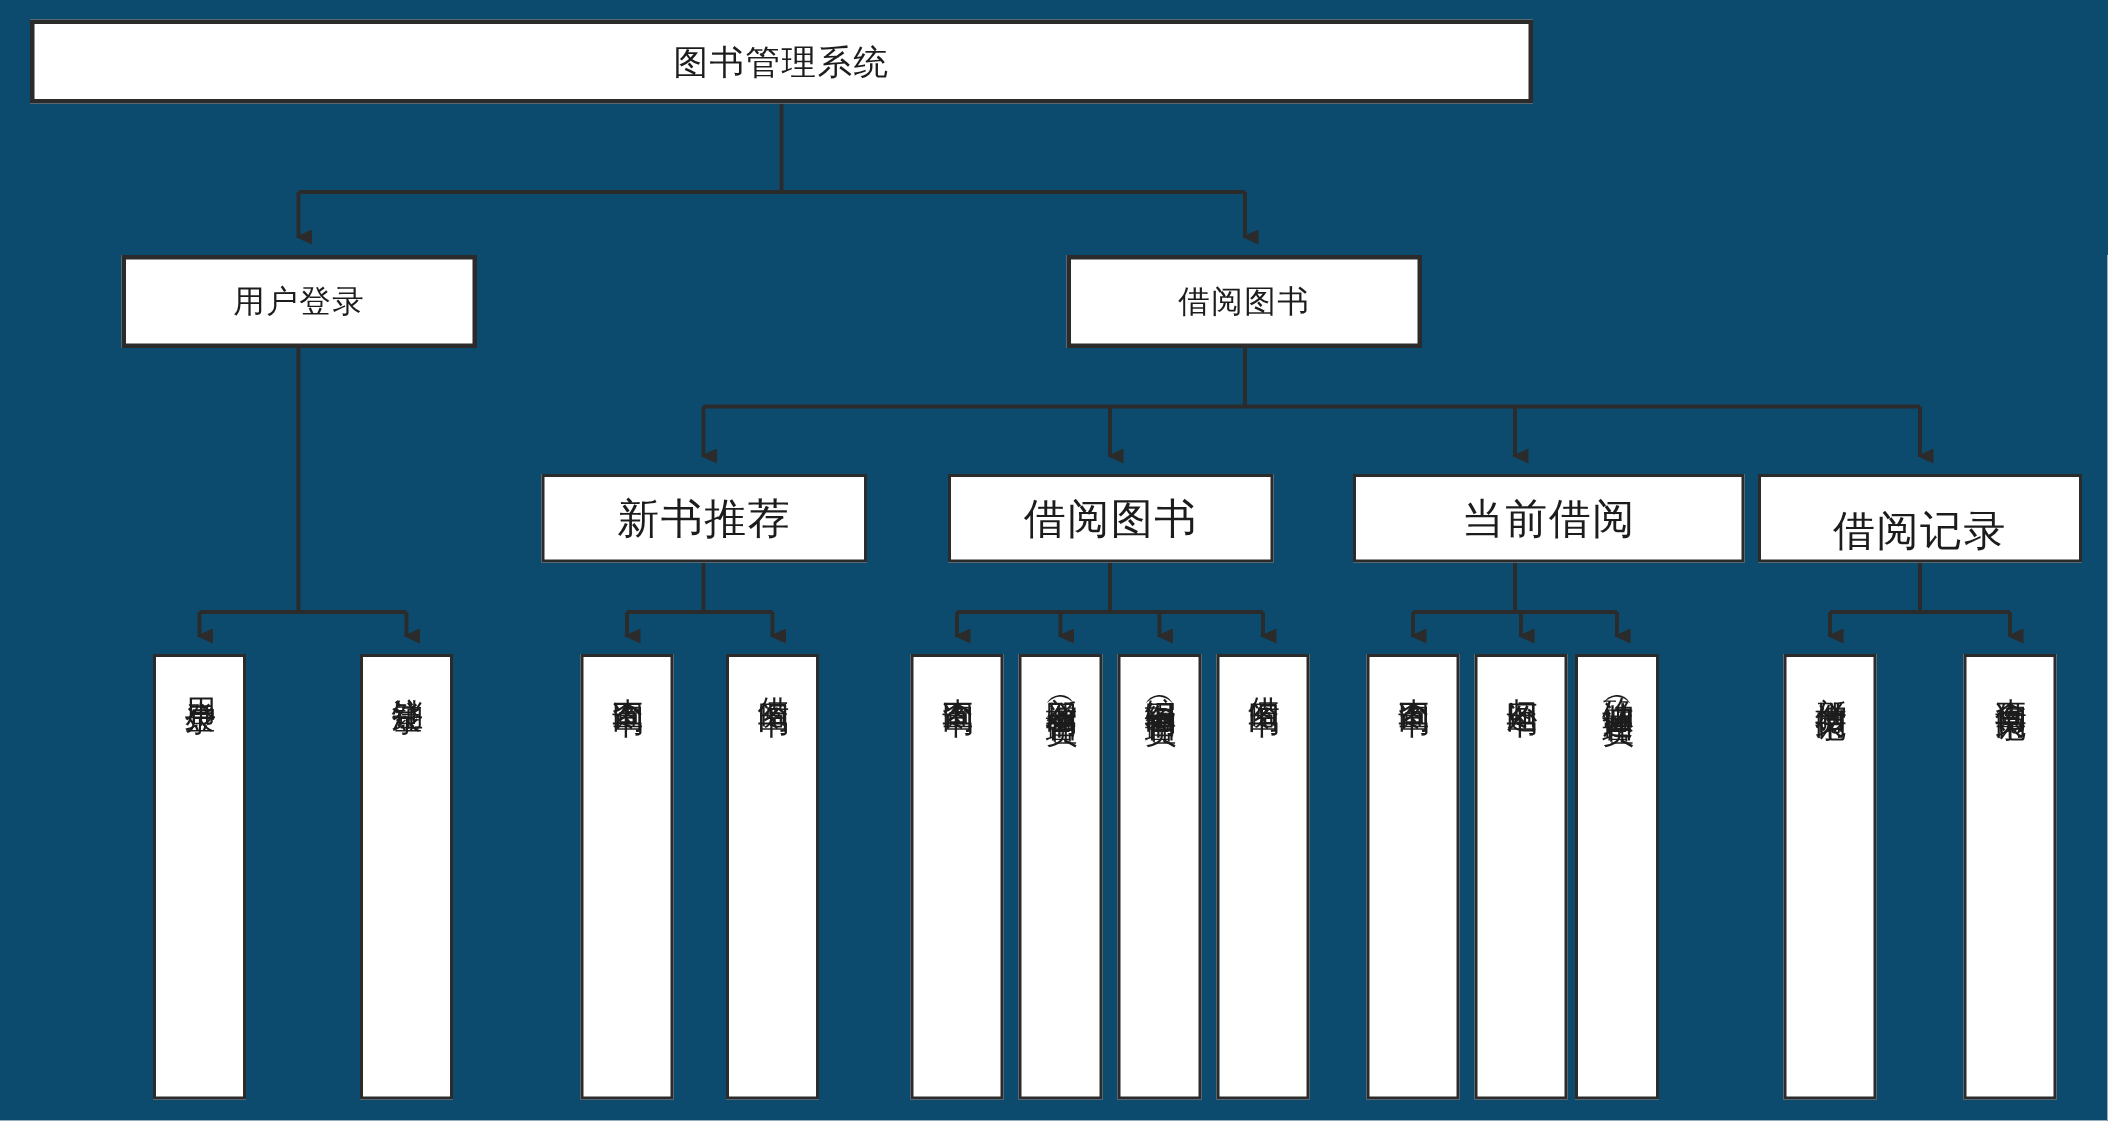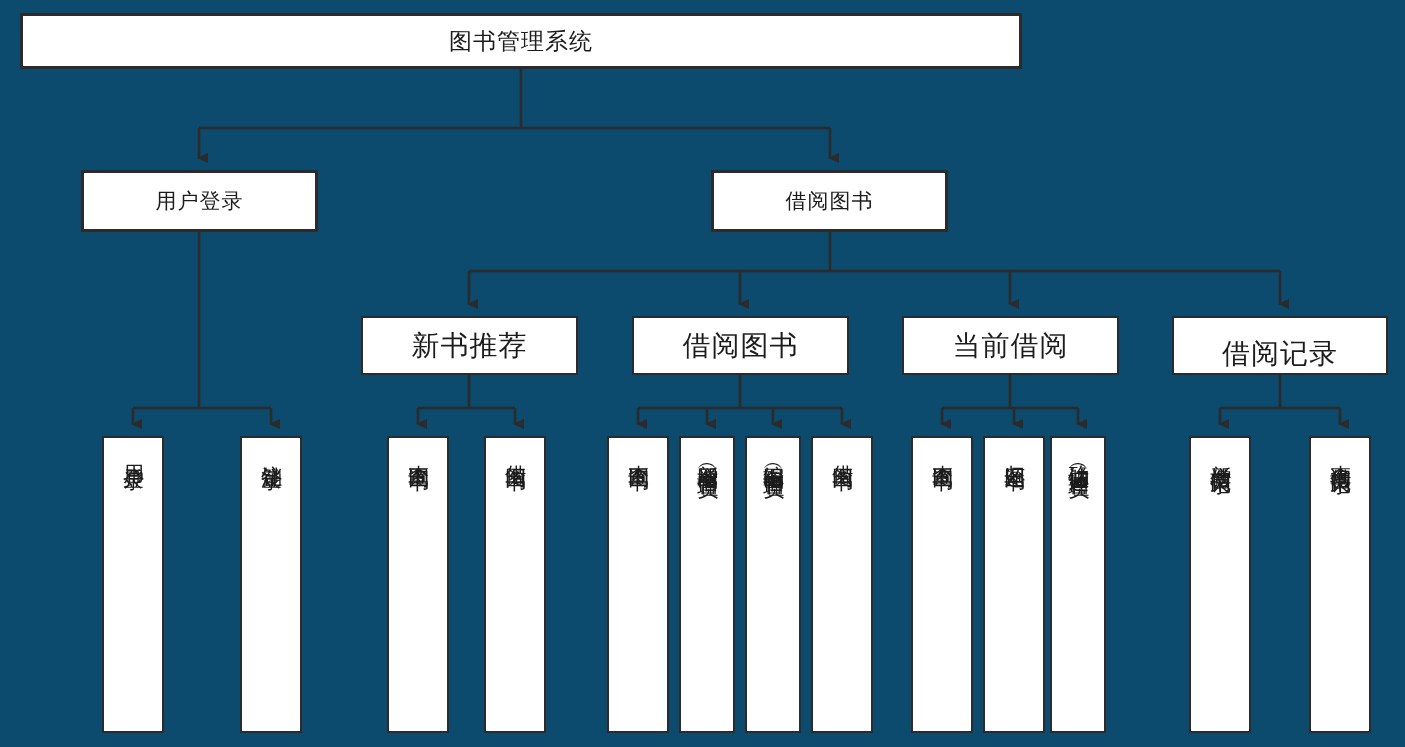--- a/index.html
+++ b/index.html
@@ -138,21 +138,21 @@
       </div>
       <div class="node level-1" style="left: 711px; top: 170px; width: 237px; height: 62px;">
         <span class="htext">借阅图书</span>
       </div>
       <div class="node level-2" style="left: 361px; top: 316px; width: 217px; height: 59px;">
         <span class="htext">新书推荐</span>
       </div>
       <div class="node level-2" style="left: 632px; top: 316px; width: 217px; height: 59px;">
         <span class="htext">借阅图书</span>
       </div>
-      <div class="node level-2" style="left: 902px; top: 316px; width: 217px; height: 59px;">
+      <div class="node level-2" style="left: 902px; top: 316px; width: 261px; height: 59px;">
         <span class="htext">当前借阅</span>
       </div>
       <div class="node level-2" style="left: 1172px; top: 316px; width: 216px; height: 59px; align-items: flex-end;">
         <span class="htext">借阅记录</span>
       </div>
       <div class="node leaf" style="left: 102px; top: 436px; width: 62px; height: 297px;">
         <span class="vtext">用户登录</span>
       </div>
       <div class="node leaf" style="left: 240px; top: 436px; width: 62px; height: 297px;">
         <span class="vtext">注销登录</span>

